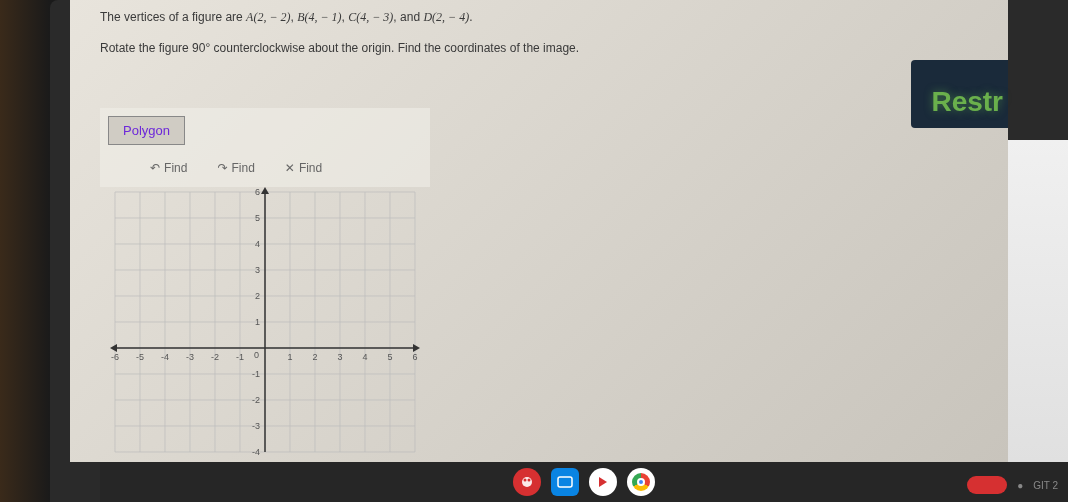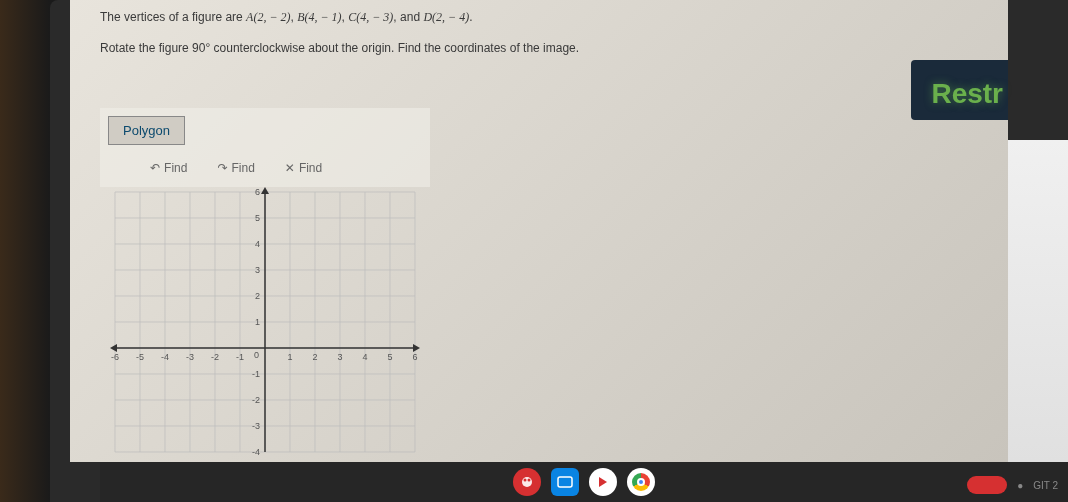--- a/index.html
+++ b/index.html
@@ -46,37 +46,37 @@
     .problem-line1 { margin-bottom: 12px; }
     .math-var { font-style: italic; font-family: 'Times New Roman', serif; }
     .restr-badge {
       position: absolute;
       right: 0;
       top: 60px;
       background: #1a2a3a;
       color: #6ab04c;
       font-size: 28px;
       font-weight: bold;
-      padding: 18px 5px 10px 20px;
+      padding: 26px 5px 10px 20px;
       border-radius: 4px 0 0 4px;
       font-family: Arial, sans-serif;
       text-shadow: 0 0 8px rgba(100,180,80,0.5);
     }
     .tool-panel {
       margin: 50px 0 0 30px;
       width: 330px;
       background: rgba(240,238,232,0.6);
     }
     .polygon-btn {
       display: inline-block;
       background: #d0ccc4;
       border: 1px solid #888;
       padding: 6px 14px;
       margin: 8px;
-      color: #0c4a6e;
+      color: #6d28d9;
       font-size: 13px;
       cursor: pointer;
     }
     .action-row {
       display: flex;
       gap: 30px;
       padding: 8px 20px 12px 50px;
       font-size: 12px;
       color: #666;
     }

